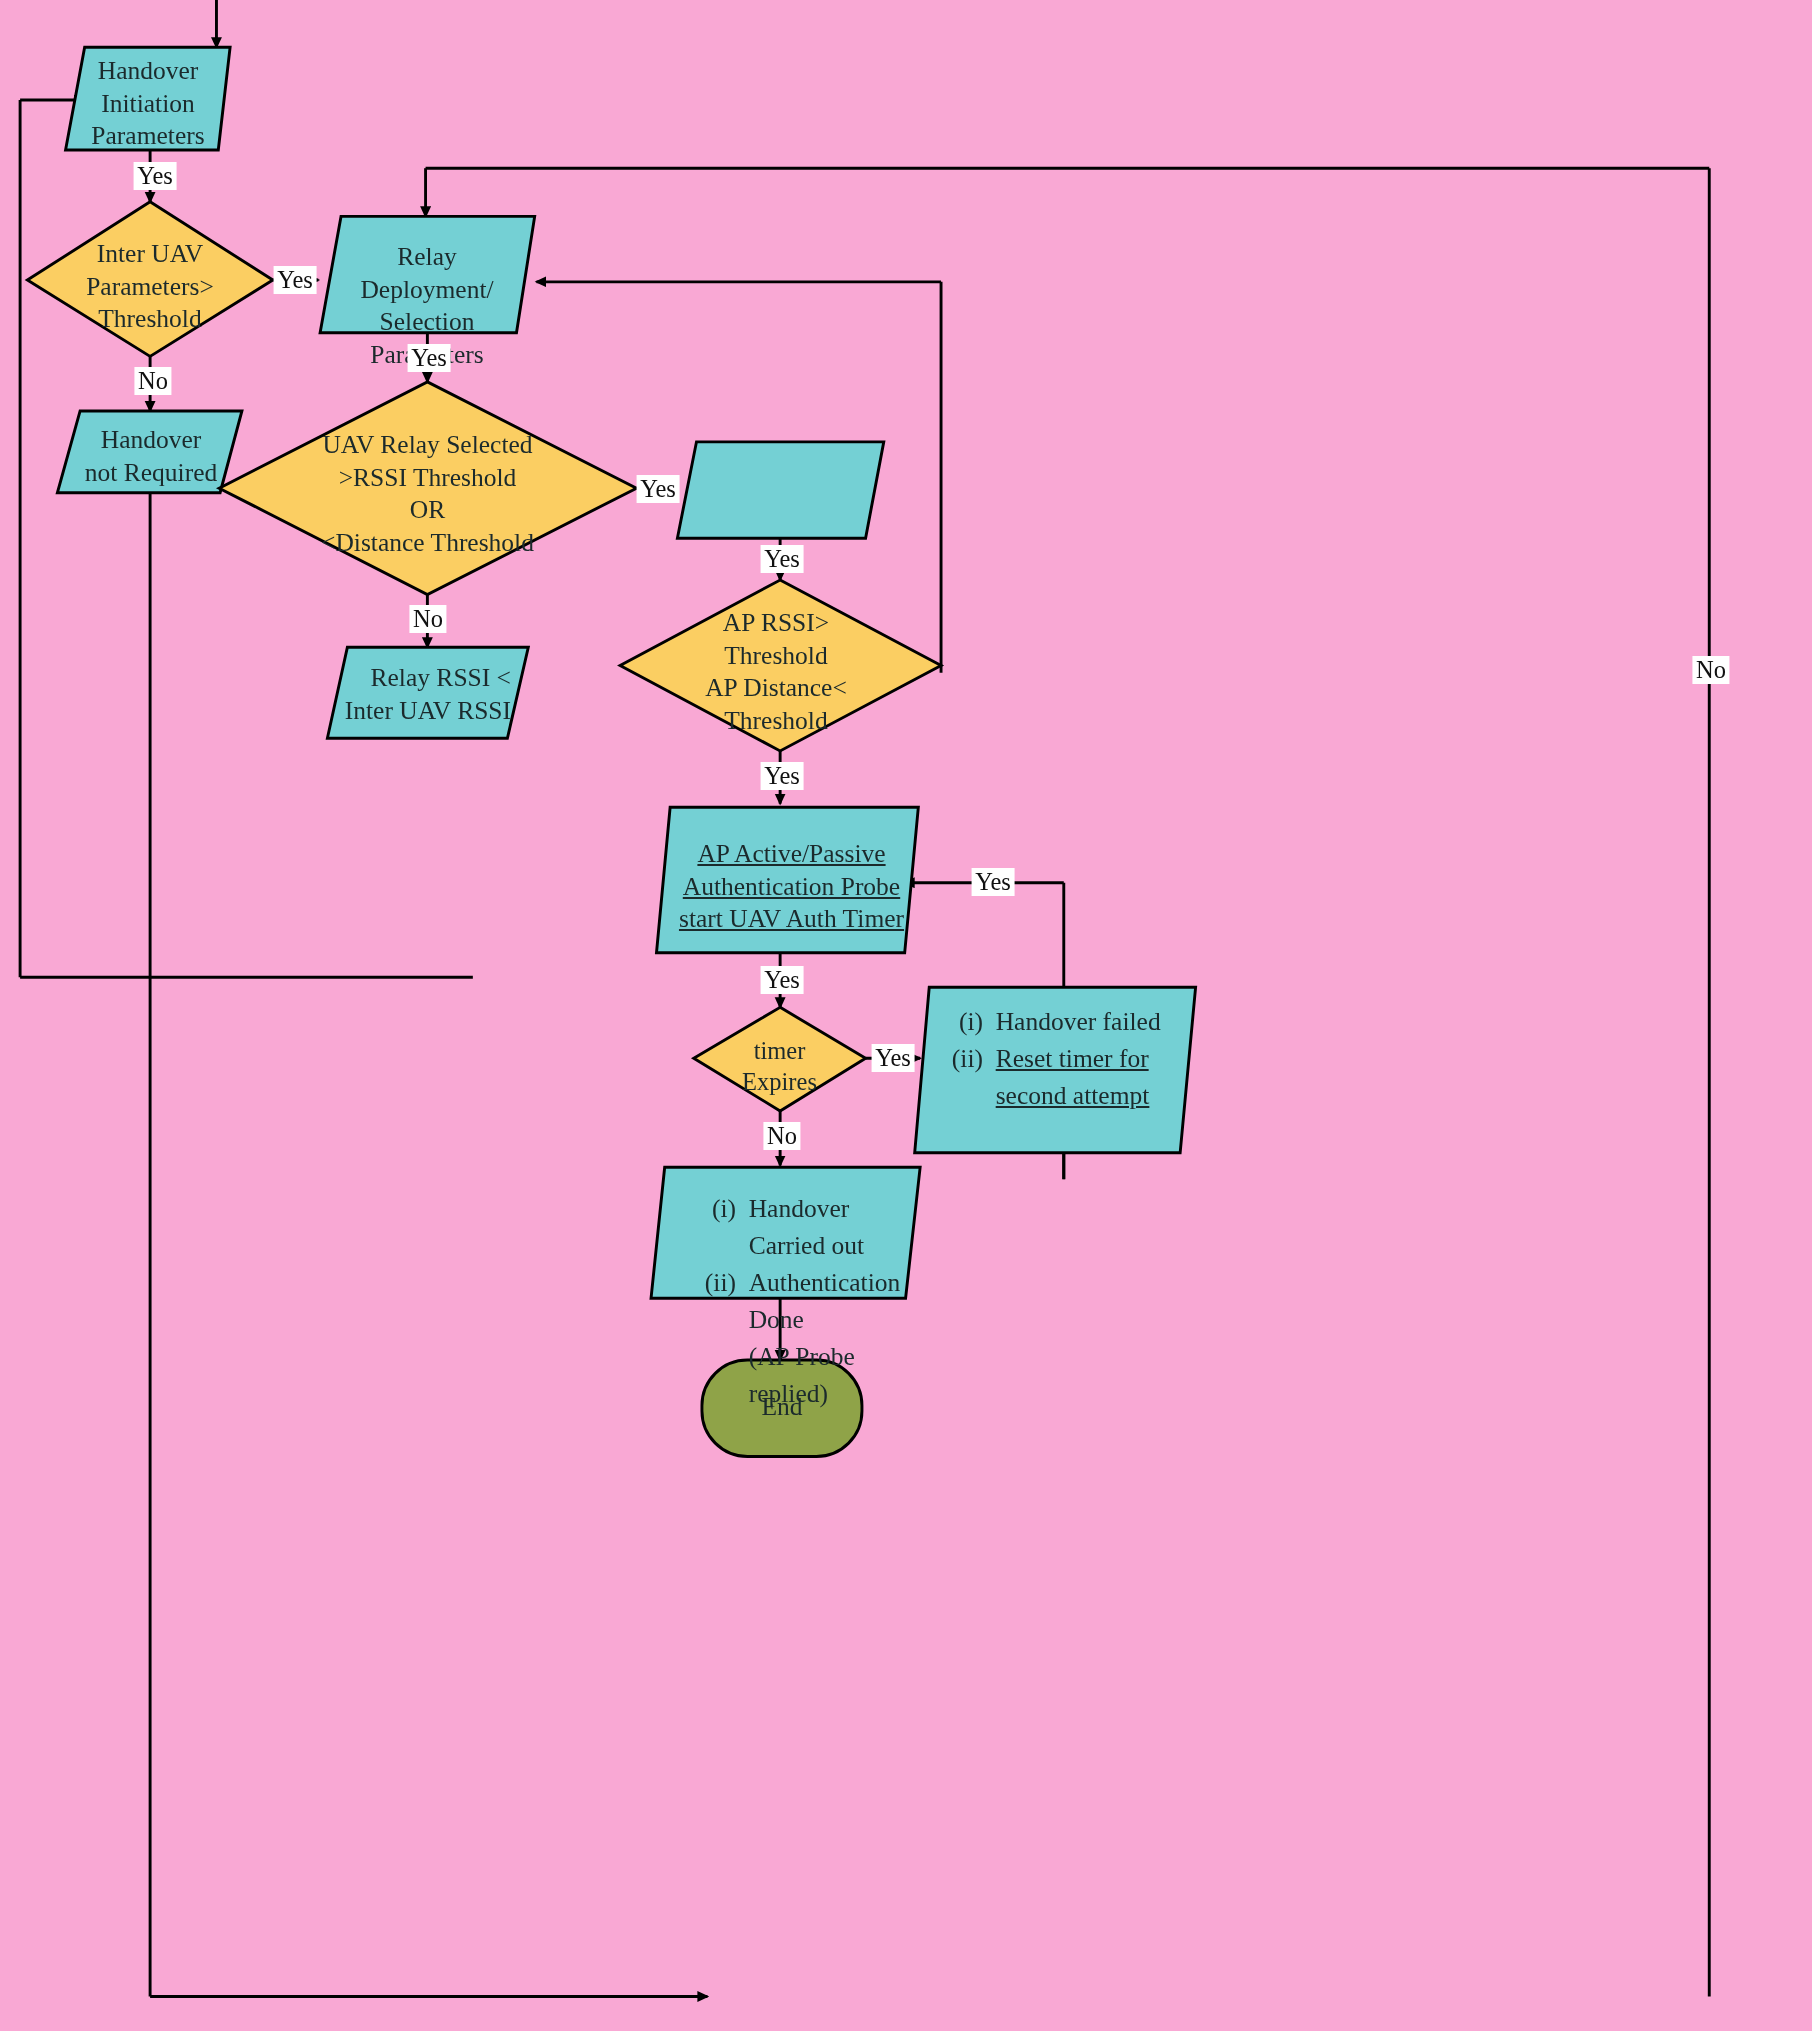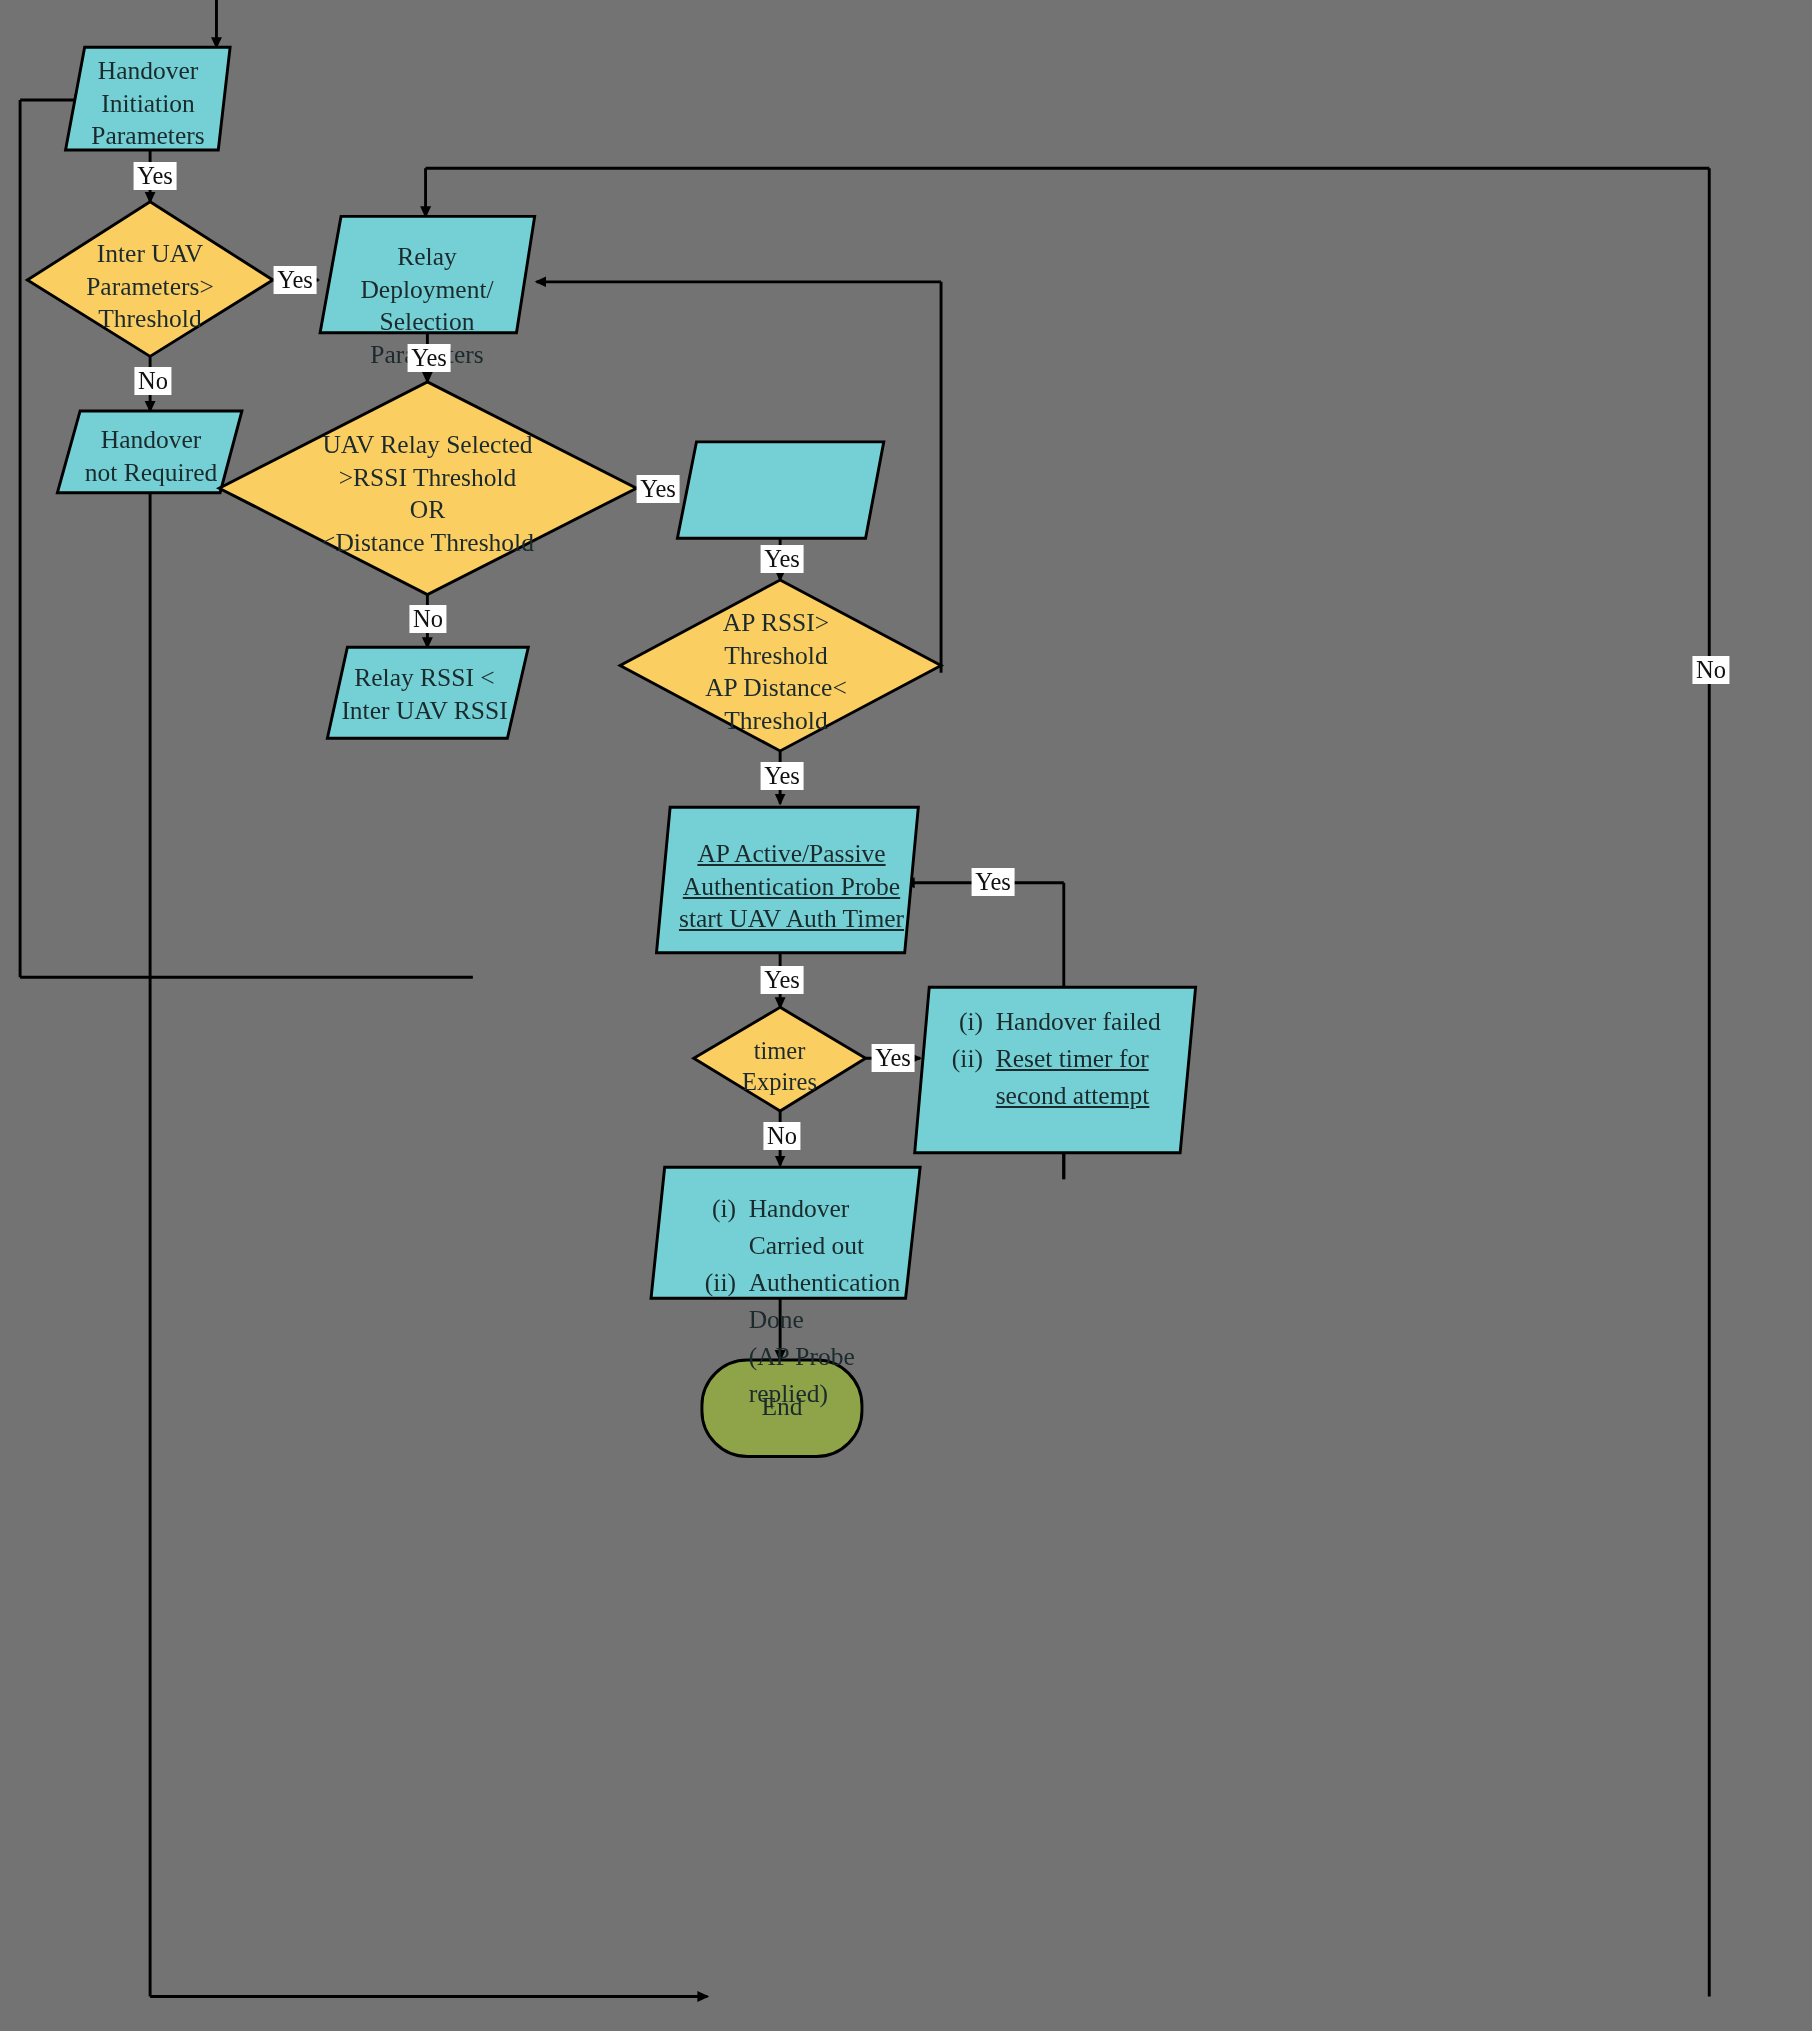--- a/index.html
+++ b/index.html
@@ -1,17 +1,17 @@
 <!DOCTYPE html>
 <html style="font-size:14.5px"><head>
 <meta charset="utf-8">
 <style>
   html,body{margin:0;padding:0;background:#ffffff;}
   body{font-family:"Liberation Serif","DejaVu Serif",serif;}
-  #stage{position:relative;width:1813px;height:2031px;background:#737373;overflow:hidden;}
+  #stage{position:relative;width:1813px;height:2031px;background:#f9a8d4;overflow:hidden;}
   svg#flow{position:absolute;left:0;top:0;width:1813px;height:2031px;}
   .nodeLabel{
     position:absolute;
     text-align:center;
     color:#1b2a2c;
     font-family:"Liberation Serif","DejaVu Serif",serif;
     line-height:1.28;
     white-space:pre-line;
     pointer-events:none;
   }
@@ -127,21 +127,21 @@
 
   <div class="nodeLabel" style="left:62px;top:424px;width:178px;font-size:25.5px;">Handover
 not Required</div>
 
   <div class="nodeLabel" style="left:300px;top:429px;width:255px;font-size:25.5px;">UAV Relay Selected
 &gt;RSSI Threshold
 OR
 &lt;Distance Threshold</div>
 
 
-  <div class="nodeLabel" style="left:338px;top:662px;width:173px;font-size:25.5px;">Relay RSSI &lt;
+  <div class="nodeLabel" style="left:338px;top:662px;width:173px;font-size:25.5px;text-align:right;">Relay RSSI &lt;
 Inter UAV RSSI</div>
 
   <div class="nodeLabel" style="left:676px;top:607px;width:200px;font-size:25.5px;">AP RSSI&gt;
 Threshold
 AP Distance&lt;
 Threshold</div>
 
   <div class="nodeLabel" style="left:668px;top:838px;width:247px;font-size:25.5px;text-decoration:underline;">AP Active/Passive
 Authentication Probe
 start UAV Auth Timer</div>

